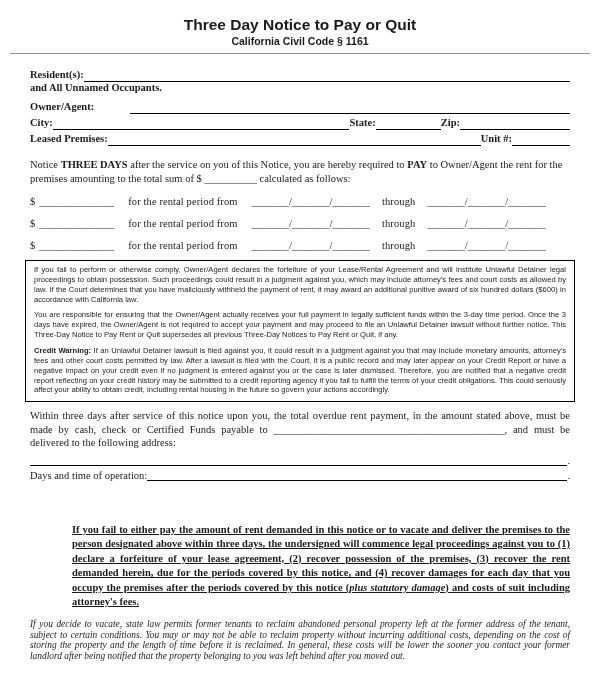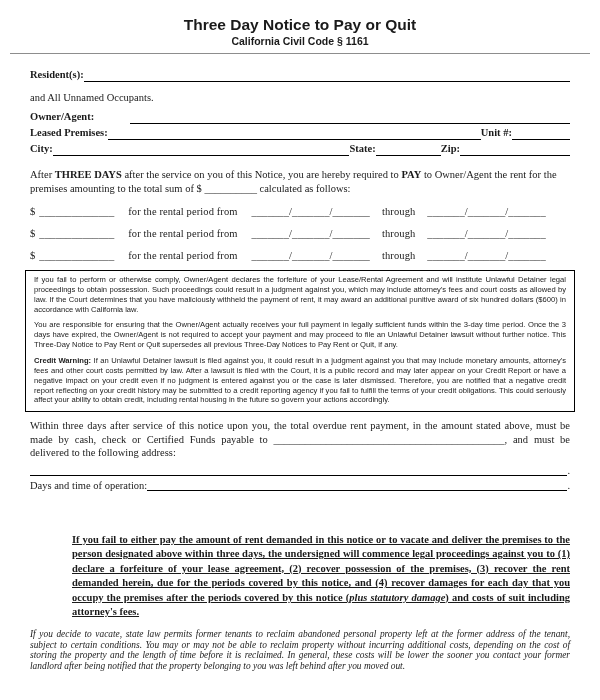--- a/index.html
+++ b/index.html
@@ -18,21 +18,21 @@
   .header-rule { border:none; border-top:1.5px solid #8d8d8d; margin:6px -20px 0; }
 
   
   .frow { display:flex; align-items:flex-end; margin-top:2px; line-height:14px; }
   .flabel { font-weight:bold; white-space:nowrap; }
   .fline { border-bottom:1px solid #000; height:12px; flex:1; }
   .fline.w-unit { flex:0 0 58px; }
   .fline.w-state { flex:0 0 65px; }
   .fline.w-zip { flex:0 0 110px; }
   .fline.w-city { flex:1; }
-  .occupants { font-weight:normal; margin-top:10px; }
+  .occupants { font-weight:bold; margin-top:0; }
   .fields-block { margin-top:14px; }
   .group-gap { margin-top:7px;gap:36px; }
 
   
   .para { text-align:justify; line-height:13.5px; }
   .intro-para { margin-top:12px; text-align:left; }
   b.inl { font-weight:bold; }
 
   
   .rrow { margin-top:11px; white-space:nowrap; letter-spacing:0.1px; }
@@ -84,36 +84,36 @@
       <span class="flabel">Resident(s):</span>
       <span class="fline"></span>
     </div>
     <div class="occupants">and All Unnamed Occupants.</div>
 
     <div class="frow group-gap">
       <span class="flabel">Owner/Agent:</span>
       <span class="fline"></span>
     </div>
     <div class="frow">
-      <span class="flabel">Leased Premises:</span>
-      <span class="fline"></span>
-      <span class="flabel">Unit #:</span>
-      <span class="fline w-unit"></span>
-    </div>
-    <div class="frow">
       <span class="flabel">City:</span>
       <span class="fline w-city"></span>
       <span class="flabel">State:</span>
       <span class="fline w-state"></span>
       <span class="flabel">Zip:</span>
       <span class="fline w-zip"></span>
     </div>
+    <div class="frow">
+      <span class="flabel">Leased Premises:</span>
+      <span class="fline"></span>
+      <span class="flabel">Unit #:</span>
+      <span class="fline w-unit"></span>
+    </div>
   </div>
 
-  <div class="para intro-para"><span>After </span><b class="inl">THREE DAYS</b><span> after the service on you of this Notice, you are hereby required to </span><b class="inl">PAY</b><span> to Owner/Agent the rent for the premises amounting to the total sum of $ __________ calculated as follows:</span></div>
+  <div class="para intro-para"><span>Notice </span><b class="inl">THREE DAYS</b><span> after the service on you of this Notice, you are hereby required to </span><b class="inl">PAY</b><span> to Owner/Agent the rent for the premises amounting to the total sum of $ __________ calculated as follows:</span></div>
 
   <div class="rrow"><span>$</span><span class="rr-amount">______________</span><span>for the rental period from</span><span class="rr-from">_______/_______/_______</span><span class="rr-through">through</span><span>_______/_______/_______</span></div>
   <div class="rrow"><span>$</span><span class="rr-amount">______________</span><span>for the rental period from</span><span class="rr-from">_______/_______/_______</span><span class="rr-through">through</span><span>_______/_______/_______</span></div>
   <div class="rrow"><span>$</span><span class="rr-amount">______________</span><span>for the rental period from</span><span class="rr-from">_______/_______/_______</span><span class="rr-through">through</span><span>_______/_______/_______</span></div>
 
   <div class="quit-box">
     <p class="first">If you fail to perform or otherwise comply, Owner/Agent declares the forfeiture of your Lease/Rental Agreement and will institute Unlawful Detainer legal proceedings to obtain possession. Such proceedings could result in a judgment against you, which may include attorney's fees and court costs as allowed by law. If the Court determines that you have maliciously withheld the payment of rent, it may award an additional punitive award of six hundred dollars ($600) in accordance with California law.</p>
     <p>You are responsible for ensuring that the Owner/Agent actually receives your full payment in legally sufficient funds within the 3-day time period. Once the 3 days have expired, the Owner/Agent is not required to accept your payment and may proceed to file an Unlawful Detainer lawsuit without further notice. This Three-Day Notice to Pay Rent or Quit supersedes all previous Three-Day Notices to Pay Rent or Quit, if any.</p>
     <p><b>Credit Warning:</b><span>  If an Unlawful Detainer lawsuit is filed against you, it could result in a judgment against you that may include monetary amounts, attorney's fees and other court costs permitted by law. After a lawsuit is filed with the Court, it is a public record and may later appear on your Credit Report or have a negative impact on your credit even if no judgment is entered against you or the case is later dismissed. Therefore, you are notified that a negative credit report reflecting on your credit history may be submitted to a credit reporting agency if you fail to fulfill the terms of your credit obligations. This could seriously affect your ability to obtain credit, including rental housing in the future so govern your actions accordingly.</span></p>
   </div>

